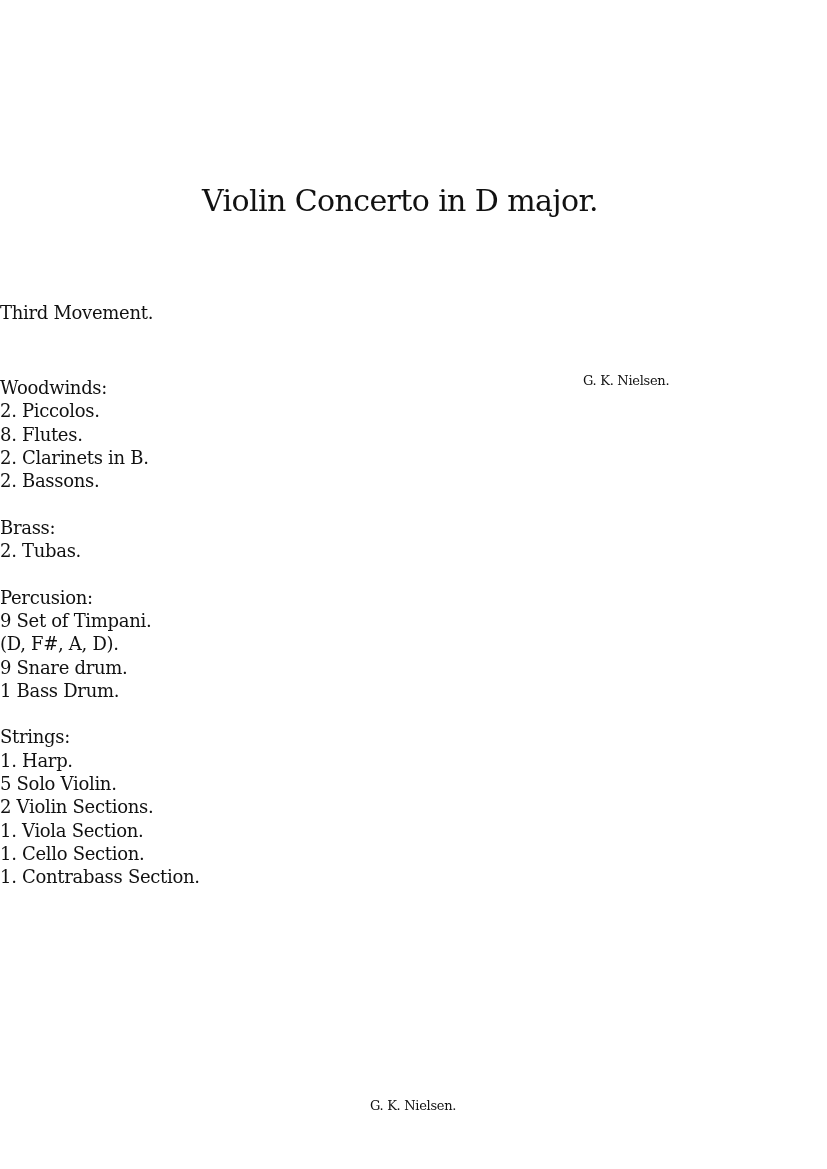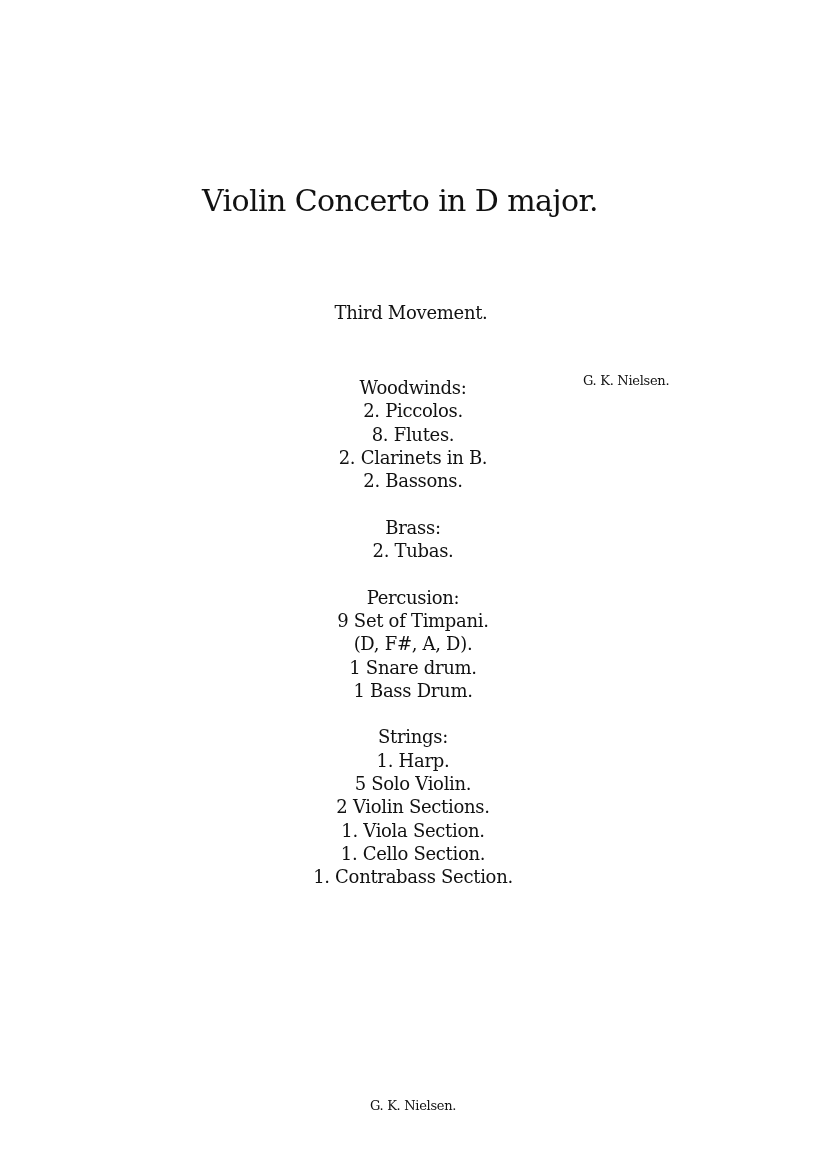--- a/index.html
+++ b/index.html
@@ -22,41 +22,40 @@
       font-size: 30px;
       line-height: 40px;
       white-space: nowrap;
       letter-spacing: -0.6px;
     }
     .subtitle {
       position: absolute;
       left: 0;
       width: 822px;
       top: 301px;
-      text-align: center;
+      text-align: left;
       font-size: 18px;
       line-height: 23px;
       white-space: nowrap;
       letter-spacing: -0.3px;
     }
     .composer {
       position: absolute;
       left: 583px;
       top: 373px;
       font-size: 13px;
       line-height: 16px;
       white-space: nowrap;
       letter-spacing: -0.3px;
     }
     .instrumentation {
       position: absolute;
       left: 0;
       width: 826px;
       top: 376px;
-      text-align: center;
       font-size: 18px;
       line-height: 23.3px;
       letter-spacing: -0.3px;
     }
     .section {
       margin: 0 0 23.3px 0;
     }
     .line {
       display: block;
       white-space: nowrap;
@@ -94,21 +93,21 @@
 
     <div class="section">
       <span class="line">Brass:</span>
       <span class="line">2. Tubas.</span>
     </div>
 
     <div class="section">
       <span class="line">Percusion:</span>
       <span class="line">9 Set of Timpani.</span>
       <span class="line">(D, F#, A, D).</span>
-      <span class="line">1 Snare drum.</span>
+      <span class="line">9 Snare drum.</span>
       <span class="line">1 Bass Drum.</span>
     </div>
 
     <div class="section">
       <span class="line">Strings:</span>
       <span class="line">1. Harp.</span>
       <span class="line">5 Solo Violin.</span>
       <span class="line">2 Violin Sections.</span>
       <span class="line">1. Viola Section.</span>
       <span class="line">1. Cello Section.</span>

